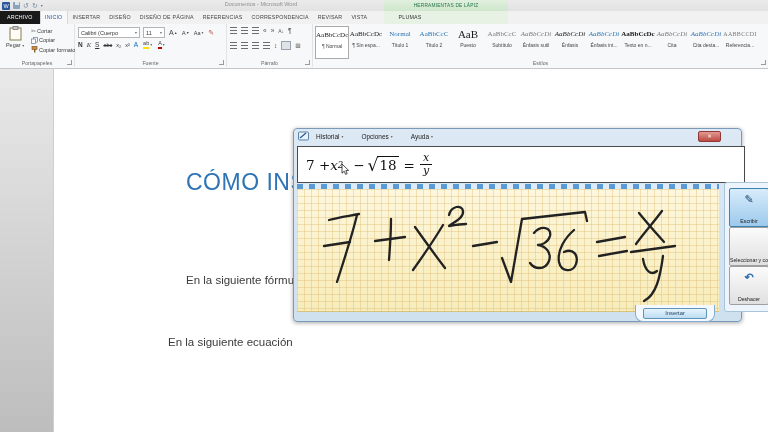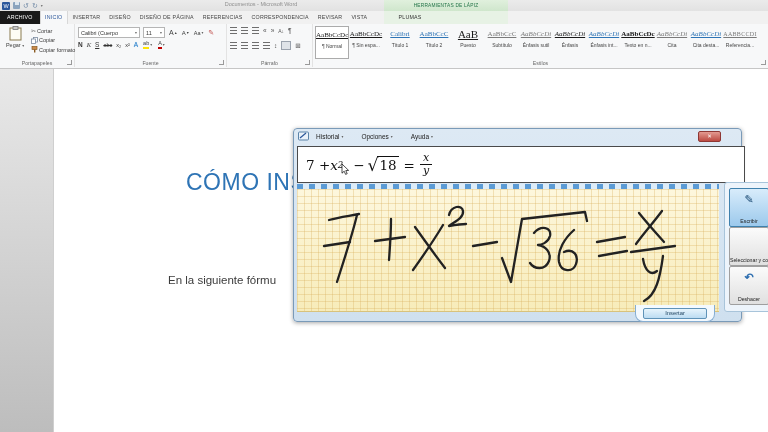--- a/index.html
+++ b/index.html
@@ -55,34 +55,34 @@
   .il{display:inline-block;width:7px;height:7px;background:repeating-linear-gradient(to bottom,#6e6e6e 0 1px,transparent 1px 3px);}
   .il.sh{width:8px;background:#dfe3e8;border:1px solid #9aa2ad;}
   .pg-row1{position:absolute;left:3px;top:3px;display:flex;align-items:center;gap:4px;}
   .pg-row2{position:absolute;left:3px;top:17px;display:flex;align-items:center;gap:4px;}
   .pglyph{font-size:6.5px;color:#555;}
 
   
   .sty-wrap{position:absolute;left:2px;top:2px;display:flex;}
   .sty{width:34px;height:31px;text-align:center;overflow:hidden;}
   .sty:first-child{background:#fff;border:1px solid #ababab;width:32px;}
-  .sty .prev{font-size:7px;line-height:16px;height:16px;white-space:nowrap;color:#1a1a1a;font-family:"Liberation Serif","Liberation Sans",sans-serif;text-decoration:underline;}
+  .sty .prev{font-size:7px;line-height:16px;height:16px;white-space:nowrap;color:#1a1a1a;font-family:"Liberation Serif","Liberation Sans",sans-serif;}
   .sty .nm{font-size:5px;color:#444;white-space:nowrap;}
   .sty.c-blue .prev{color:#2e74b5;}
   .sty.c-gray .prev{color:#7a7a7a;}
   .sty.it .prev{font-style:italic;}
   .sty.bd .prev{font-weight:bold;}
   .sty.big .prev{font-size:11px;}
   .sty.caps .prev{font-size:6px;letter-spacing:.3px;}
 
   
   .gutter{left:0;top:69px;width:53px;height:363px;background:linear-gradient(#e9e9e9,#bdbdbd);}
   .page-edge{left:53px;top:69px;width:2px;height:363px;background:#fff;border-left:1px solid #cfcfcf;}
   .doc-heading{left:186px;top:169px;font-size:23px;color:#2e74b5;letter-spacing:.5px;white-space:nowrap;}
-  .doc-p1{left:168px;top:274px;font-size:11.5px;color:#3b3b3b;white-space:nowrap;}
+  .doc-p1{left:186px;top:274px;font-size:11.5px;color:#3b3b3b;white-space:nowrap;}
   .doc-p2{left:168px;top:336px;font-size:11.5px;color:#3b3b3b;white-space:nowrap;}
 
   
   .mip{left:293px;top:128px;width:447px;height:192px;background:linear-gradient(#dde9f4,#cfe0ef);border:1px solid #7a9ab8;border-radius:4px;box-shadow:0 1px 4px rgba(0,0,0,.35);z-index:10;}
   .mip-titlebar{position:absolute;left:0;top:0;width:100%;height:15px;display:flex;align-items:center;}
   .mip-app-ic{position:absolute;left:4px;top:2px;width:11px;height:10px;}
   .mip-menus{position:absolute;left:22px;top:0;height:15px;display:flex;gap:18px;align-items:center;font-size:6.5px;color:#222;}
   .mip-menu{display:flex;align-items:center;gap:2px;}
   .mip-close{position:absolute;left:404px;top:2px;width:21px;height:9px;background:linear-gradient(#e39a91,#bc4a42);border:1px solid #8e3734;border-radius:2px;color:#fff;font-size:5.5px;line-height:8px;text-align:center;}
   .mip-preview{position:absolute;left:3px;top:17px;width:438px;height:35px;background:#fff;border:1px solid #4a4a4a;display:flex;align-items:center;padding-left:8px;font-family:"DejaVu Serif",serif;font-size:13.5px;color:#111;}
@@ -251,21 +251,21 @@
       <div class="sty-wrap">
         <div class="sty">
             <div class="prev">AaBbCcDc</div>
             <div class="nm">¶ Normal</div>
           </div>
         <div class="sty">
             <div class="prev">AaBbCcDc</div>
             <div class="nm">¶ Sin espa...</div>
           </div>
         <div class="sty c-blue">
-            <div class="prev">Calibri</div>
+            <div class="prev">Normal</div>
             <div class="nm">Título 1</div>
           </div>
         <div class="sty c-blue">
             <div class="prev">AaBbCcC</div>
             <div class="nm">Título 2</div>
           </div>
         <div class="sty big">
             <div class="prev">AaB</div>
             <div class="nm">Puesto</div>
           </div>
@@ -304,20 +304,21 @@
       </div>
       <span class="glabel">Estilos</span>
       <span class="launch"></span>
     </div>
   </div>
 
   <div class="abs gutter"></div>
   <div class="abs page-edge"></div>
   <div class="abs doc-heading">CÓMO INS</div>
   <div class="abs doc-p1">En la siguiente fórmu</div>
+  <div class="abs doc-p2">En la siguiente ecuación</div>
 
   <div class="abs mip">
     <div class="mip-titlebar">
       <svg class="mip-app-ic" viewBox="0 0 11 10">
         <rect x="0.5" y="1" width="10" height="8" rx="1" fill="#eaf2fa" stroke="#5b83a8" stroke-width="1"></rect>
         <path d="M2,7 L8,2" stroke="#2b579a" stroke-width="1.2"></path>
       </svg>
       <div class="mip-menus">
         <span class="mip-menu">
             <span>Historial</span>

